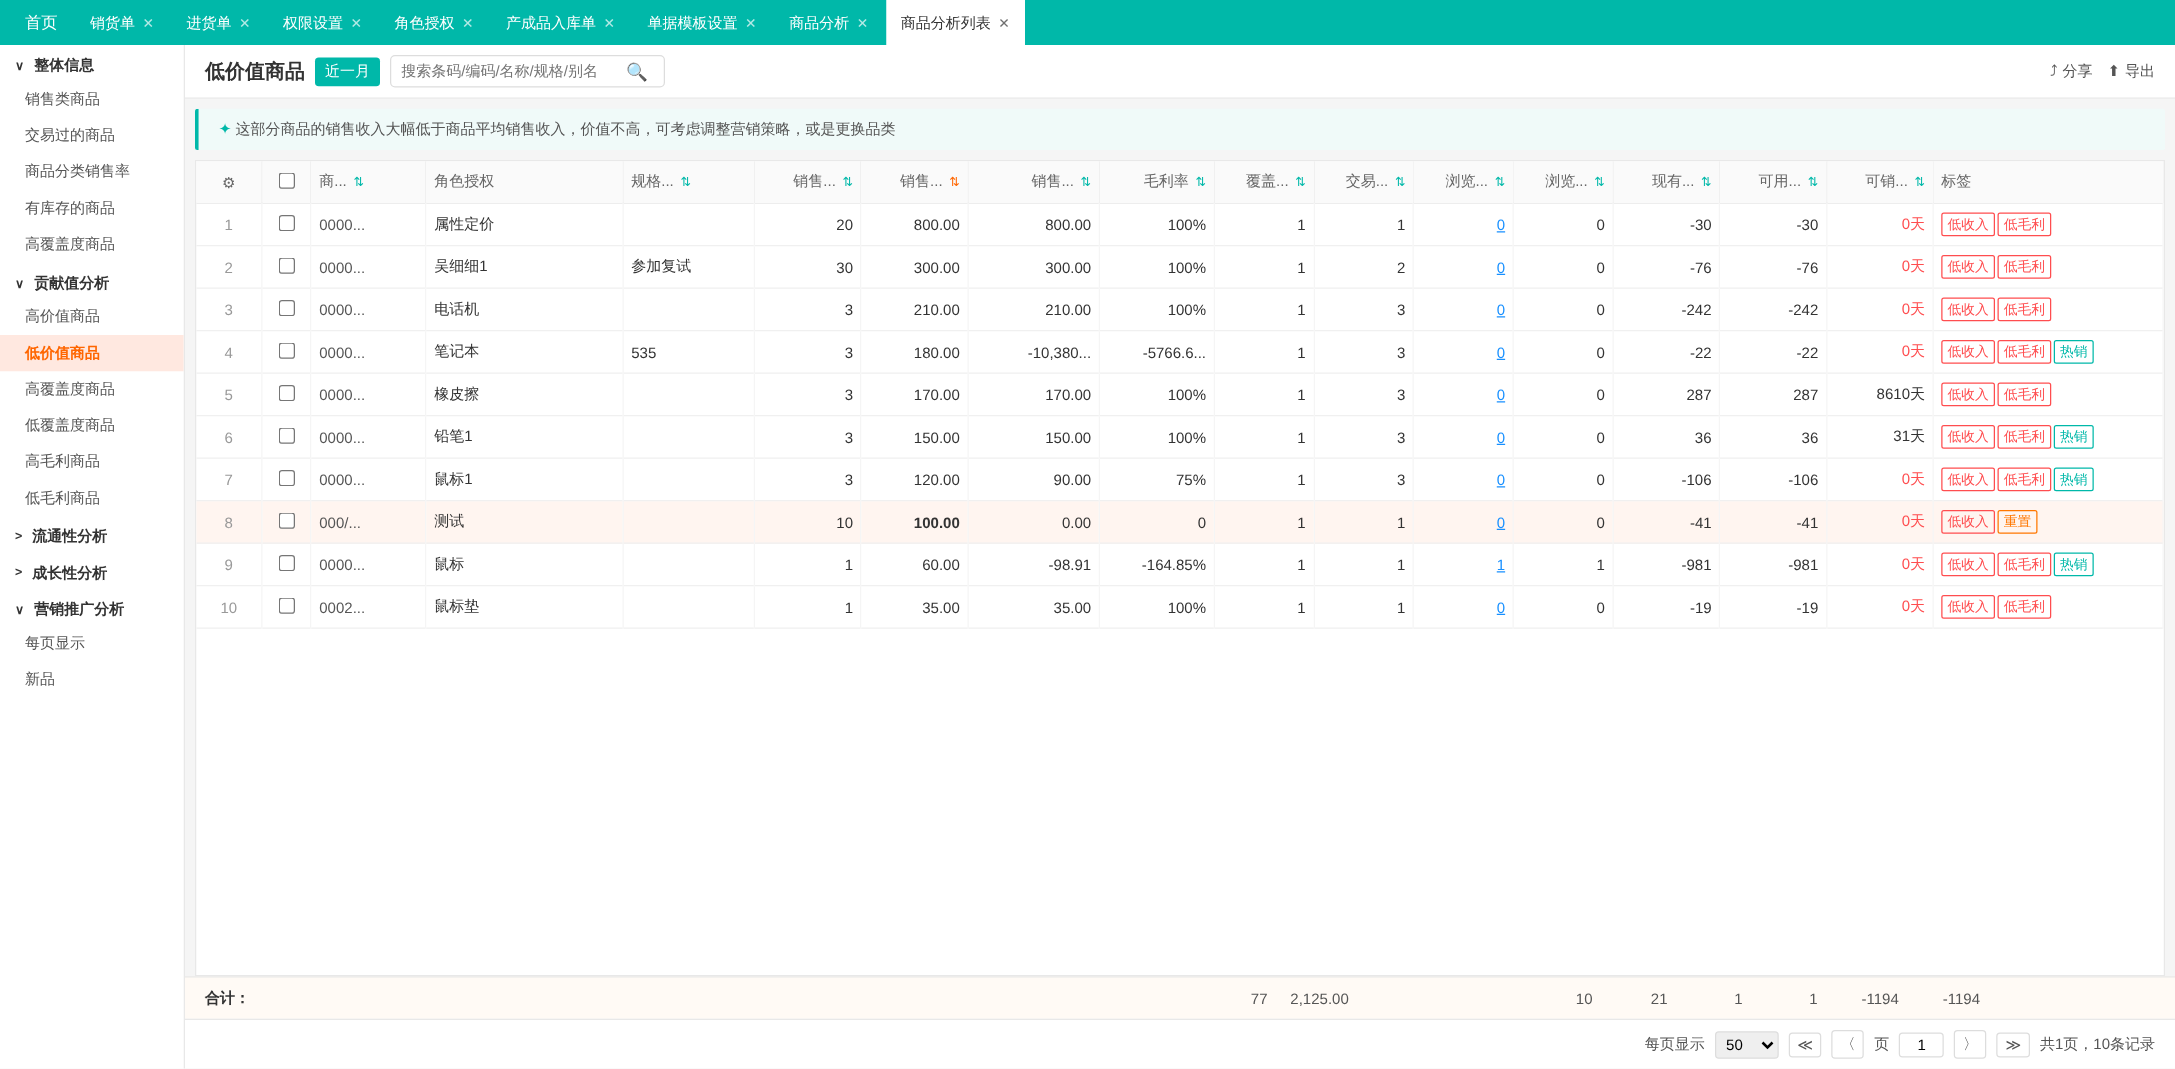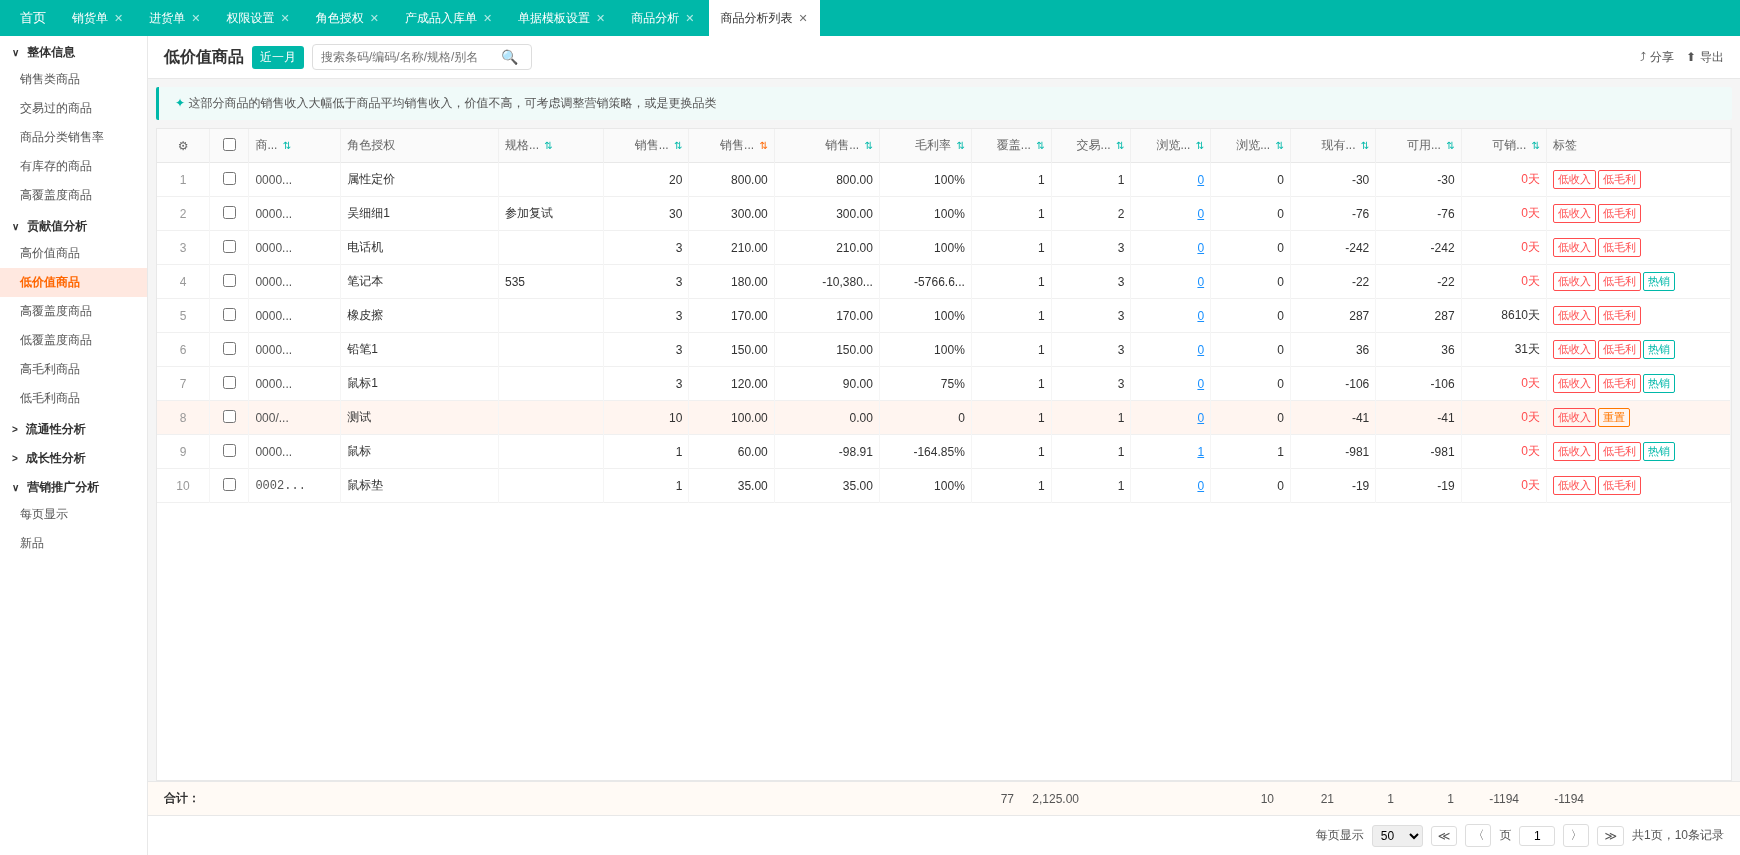--- a/index.html
+++ b/index.html
@@ -514,21 +514,21 @@
     <td style="width:65px; text-align:right;"><span class="days-red">0天</span></td>
     <td style="width:140px;"><span class="tag tag-red">低收入</span><span class="tag tag-red">低毛利</span><span class="tag tag-green">热销</span></td>
   </tr>
             <tr class="highlighted">
     <td style="text-align:center; color:#999; width:40px;">8</td>
     <td style="text-align:center; width:30px;"><input type="checkbox" style=""></td>
     <td style="width:70px; color:#555;">000/...</td>
     <td style="width:120px;">测试</td>
     <td style="width:80px;"></td>
     <td style="width:65px; text-align:right;">10</td>
-    <td style="width:65px; text-align:right;">100.00</td>
+    <td style="width:65px; text-align:right;font-weight:bold;">100.00</td>
     <td style="width:80px; text-align:right;">0.00</td>
     <td style="width:70px; text-align:right;">0</td>
     <td style="width:60px; text-align:right;">1</td>
     <td style="width:60px; text-align:right;">1</td>
     <td style="width:60px; text-align:right;"><span class="link-val">0</span></td>
     <td style="width:60px; text-align:right;">0</td>
     <td style="width:65px; text-align:right;">-41</td>
     <td style="width:65px; text-align:right;">-41</td>
     <td style="width:65px; text-align:right;"><span class="days-red">0天</span></td>
     <td style="width:140px;"><span class="tag tag-red">低收入</span><span class="tag tag-orange">重置</span></td>
@@ -548,21 +548,21 @@
     <td style="width:60px; text-align:right;"><span class="link-val">1</span></td>
     <td style="width:60px; text-align:right;">1</td>
     <td style="width:65px; text-align:right;">-981</td>
     <td style="width:65px; text-align:right;">-981</td>
     <td style="width:65px; text-align:right;"><span class="days-red">0天</span></td>
     <td style="width:140px;"><span class="tag tag-red">低收入</span><span class="tag tag-red">低毛利</span><span class="tag tag-green">热销</span></td>
   </tr>
             <tr>
     <td style="text-align:center; color:#999; width:40px;">10</td>
     <td style="text-align:center; width:30px;"><input type="checkbox" style=""></td>
-    <td style="width:70px; color:#555;font-family:Liberation Mono, monospace;">0002...</td>
+    <td style="width:70px; color:#555;">0002...</td>
     <td style="width:120px;margin-left:16px;">鼠标垫</td>
     <td style="width:80px;"></td>
     <td style="width:65px; text-align:right;">1</td>
     <td style="width:65px; text-align:right;">35.00</td>
     <td style="width:80px; text-align:right;">35.00</td>
     <td style="width:70px; text-align:right;">100%</td>
     <td style="width:60px; text-align:right;">1</td>
     <td style="width:60px; text-align:right;">1</td>
     <td style="width:60px; text-align:right;"><span class="link-val">0</span></td>
     <td style="width:60px; text-align:right;">0</td>

